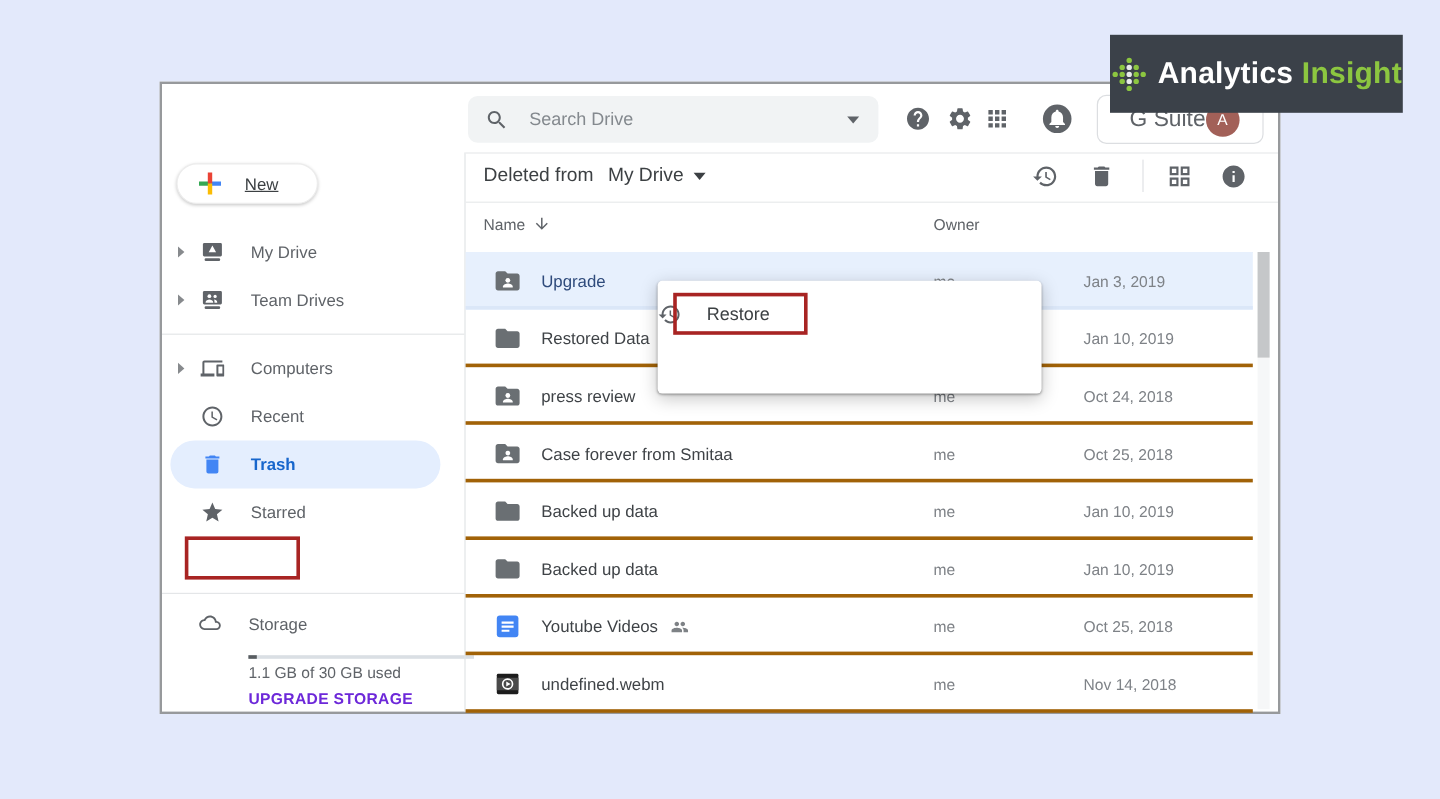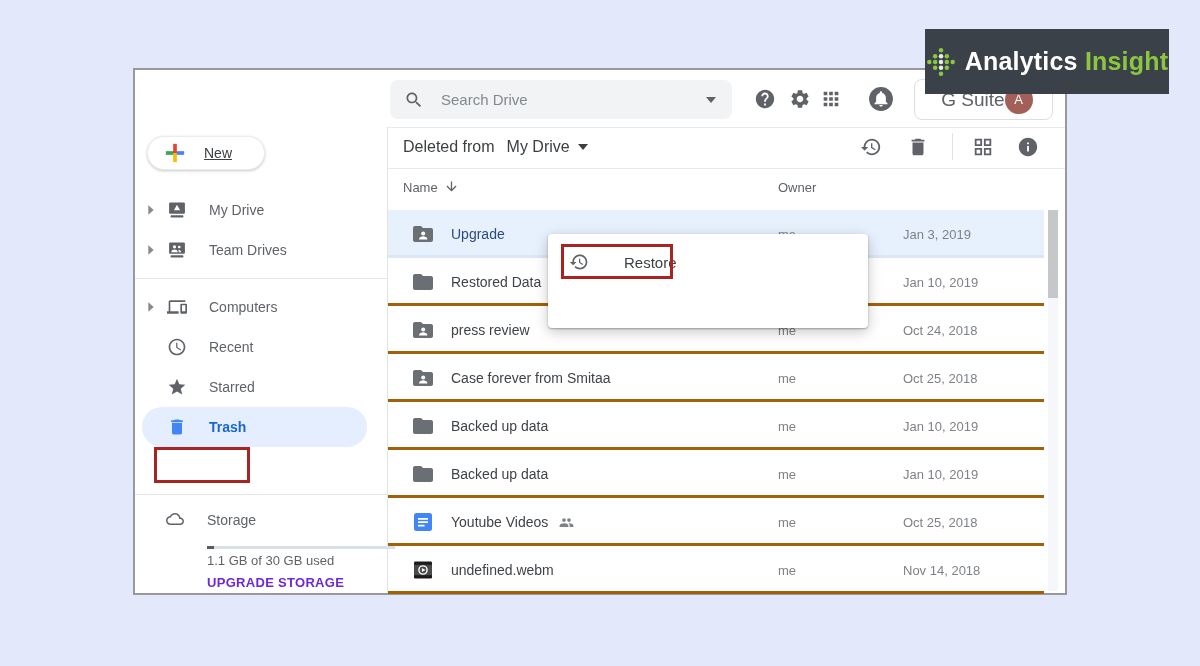--- a/index.html
+++ b/index.html
@@ -114,21 +114,21 @@
   .row-owner{position:absolute;left:390px;top:17px;font-size:13px;color:#7e8287;}
   .row-date{position:absolute;left:515px;top:17px;font-size:13px;color:#7e8287;text-align:right;}
 
   .scroll{position:absolute;left:660px;top:140px;width:10px;height:381px;background:#f6f7f8;}
   .thumb{position:absolute;left:0;top:0;width:10px;height:88px;background:#c5c7c9;cursor:pointer;}
 
   .menu{
     position:absolute;left:160px;top:164px;width:320px;height:94px;background:#fff;border-radius:4px;
     box-shadow:0 1px 2px rgba(0,0,0,.3),0 4px 14px rgba(0,0,0,.22);z-index:20;padding-top:9px;box-sizing:border-box;
   }
-  .menu-item{height:38px;display:flex;align-items:center;padding-left:21px;gap:35px;font-size:15px;color:#3c4043;cursor:pointer;}
+  .menu-item{height:38px;display:flex;align-items:center;gap:21px;font-size:15px;color:#3c4043;cursor:pointer;}
   .menu-item .ic{width:20px;height:20px;}
 
   .red-box{position:absolute;border:3px solid #a82423;z-index:30;pointer-events:none;}
   .rb-trash{left:19px;top:377px;width:90px;height:30px;}
   .rb-restore{left:13px;top:10px;width:106px;height:29px;}
 </style>
 </head>
 <body>
 
 <div class="watermark">
@@ -212,37 +212,37 @@
       </div>
       <div class="nav-item">
         <span class="nav-arrow"></span>
         <span class="nav-icon ic">
           <svg viewBox="0 0 24 24">
             <path fill="#5f6368" d="M11.99 2C6.47 2 2 6.48 2 12s4.47 10 9.99 10C17.52 22 22 17.52 22 12S17.52 2 11.99 2zM12 20c-4.42 0-8-3.58-8-8s3.58-8 8-8 8 3.58 8 8-3.58 8-8 8zm.5-13H11v6l5.25 3.15.75-1.23-4.5-2.67z"></path>
           </svg>
         </span>
         <span class="nav-label">Recent</span>
       </div>
+      <div class="nav-item active">
+        <span class="nav-arrow"></span>
+        <span class="nav-icon ic">
+          <svg viewBox="0 0 24 24">
+            <path fill="#4285f4" d="M6 19c0 1.1.9 2 2 2h8c1.1 0 2-.9 2-2V7H6v12zM19 4h-3.5l-1-1h-5l-1 1H5v2h14V4z"></path>
+          </svg>
+        </span>
+        <span class="nav-label">Trash</span>
+      </div>
       <div class="nav-item">
         <span class="nav-arrow"></span>
         <span class="nav-icon ic">
           <svg viewBox="0 0 24 24">
             <path fill="#5f6368" d="M12 17.27L18.18 21l-1.64-7.03L22 9.24l-7.19-.61L12 2 9.19 8.63 2 9.24l5.46 4.73L5.82 21z"></path>
           </svg>
         </span>
         <span class="nav-label">Starred</span>
-      </div>
-      <div class="nav-item active">
-        <span class="nav-arrow"></span>
-        <span class="nav-icon ic">
-          <svg viewBox="0 0 24 24">
-            <path fill="#4285f4" d="M6 19c0 1.1.9 2 2 2h8c1.1 0 2-.9 2-2V7H6v12zM19 4h-3.5l-1-1h-5l-1 1H5v2h14V4z"></path>
-          </svg>
-        </span>
-        <span class="nav-label">Trash</span>
       </div>
     </div>
 
   <div class="red-box rb-trash"></div>
 
   <div class="storage-divider"></div>
   <div class="storage">
     <span class="cloud ic">
         <svg viewBox="0 0 24 24">
           <path fill="#5f6368" d="M19.35 10.04C18.67 6.59 15.64 4 12 4 9.11 4 6.6 5.64 5.35 8.04 2.34 8.36 0 10.91 0 14c0 3.31 2.69 6 6 6h13c2.76 0 5-2.24 5-5 0-2.64-2.05-4.78-4.65-4.96zM19 18H6c-2.21 0-4-1.79-4-4s1.79-4 4-4h.71C7.37 7.69 9.48 6 12 6c3.04 0 5.5 2.46 5.5 5.5v.5H19c1.66 0 3 1.34 3 3s-1.34 3-3 3z"></path>

